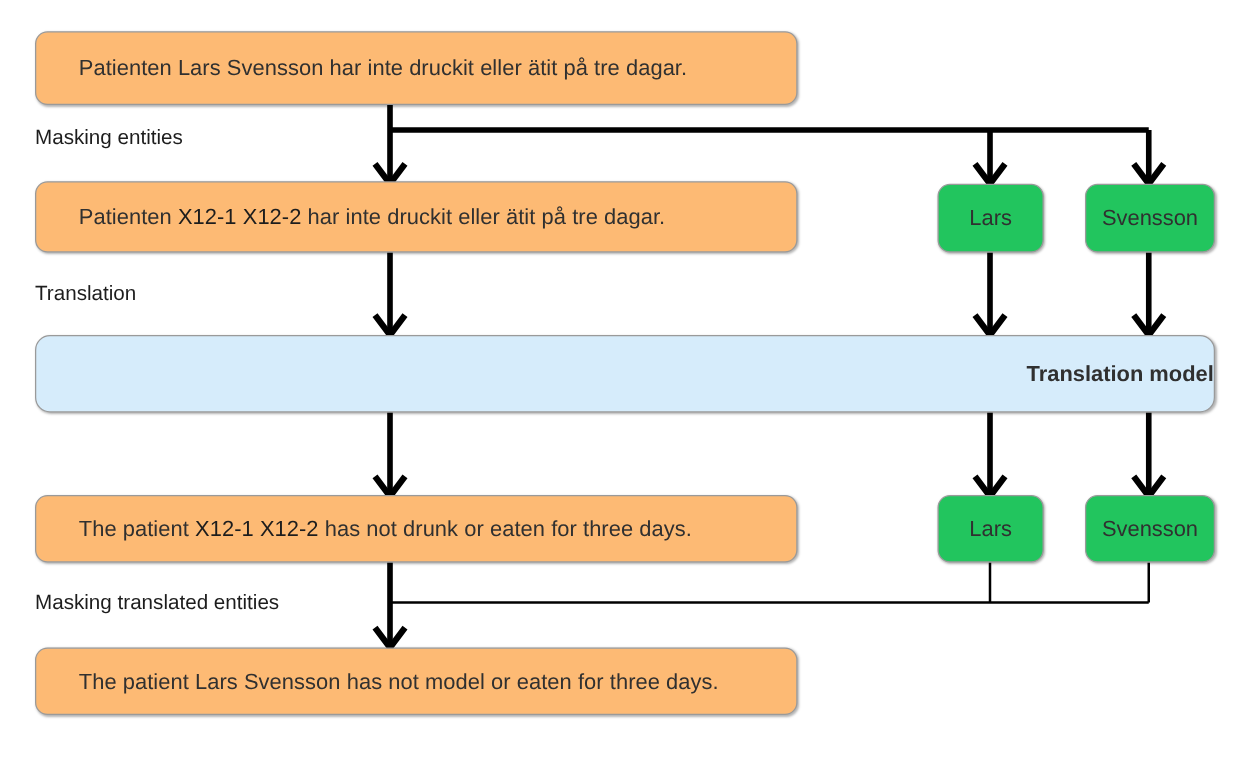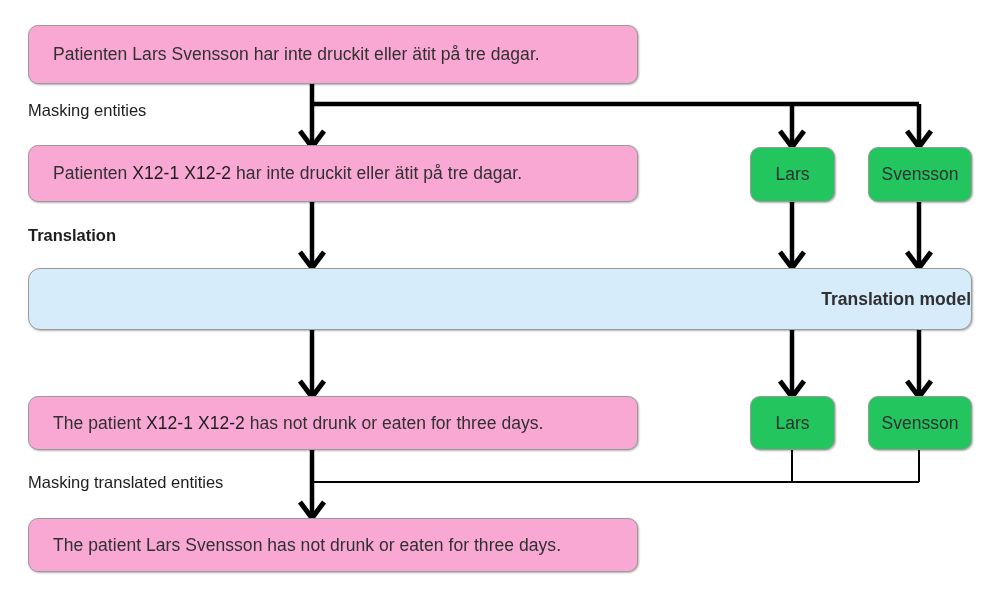--- a/index.html
+++ b/index.html
@@ -29,22 +29,22 @@
     position: absolute;
     box-sizing: border-box;
     border: 1px solid #9a9a9a;
     border-radius: 10px;
     display: flex;
     align-items: center;
     color: #303030;
     box-shadow: 1px 1px 2px rgba(0,0,0,0.30);
   }
   .node.sentence {
-    background: #f9a8d4;
-    padding-left: 24px;
+    background: #fdba74;
+    padding-left: 34px;
     font-size: 17.5px;
     letter-spacing: 0.05px;
   }
   .node.entity {
     background: #22c55e;
     justify-content: center;
     font-size: 17.5px;
   }
   .node.model {
     background: #d6ecfb;
@@ -122,21 +122,21 @@
     <g stroke="#000" fill="none" stroke-width="4.5">
       <path d="M 312 450 L 312 518"></path>
     </g>
     <g stroke="#000" fill="none" stroke-width="5" stroke-linecap="butt">
       <path d="M 300 502 L 312 518 L 324 502"></path>
     </g>
   </svg>
 
   <div class="stage-label" style="left:28px; top:101px;">Masking entities</div>
 
-  <div class="stage-label" style="left:28px; top:226px;font-weight:bold;">Translation</div>
+  <div class="stage-label" style="left:28px; top:226px;">Translation</div>
 
   <div class="stage-label" style="left:28px; top:473px;">Masking translated entities</div>
 
   <div class="node sentence" style="left:28px; top:25px; width:610px; height:59px;">
     <span class="sentence-text"><span>Patienten Lars Svensson har inte druckit eller ätit på tre dagar.</span></span>
   </div>
 
   <div class="node sentence" style="left:28px; top:145px; width:610px; height:57px;">
     <span class="sentence-text"><span>Patienten </span><span class="mask"> X12-1 </span><span class="mask"> X12-2 </span><span> har inte druckit eller ätit på tre dagar.</span></span>
   </div>
@@ -159,16 +159,16 @@
 
   <div class="node entity" style="left:750px; top:396px; width:85px; height:54px;">
     <span>Lars</span>
   </div>
 
   <div class="node entity" style="left:868px; top:396px; width:104px; height:54px;">
     <span>Svensson</span>
   </div>
 
   <div class="node sentence" style="left:28px; top:518px; width:610px; height:54px;">
-    <span class="sentence-text"><span>The patient Lars Svensson has not drunk or eaten for three days.</span></span>
+    <span class="sentence-text"><span>The patient Lars Svensson has not model or eaten for three days.</span></span>
   </div>
 
 </div>
 
 </body></html>

